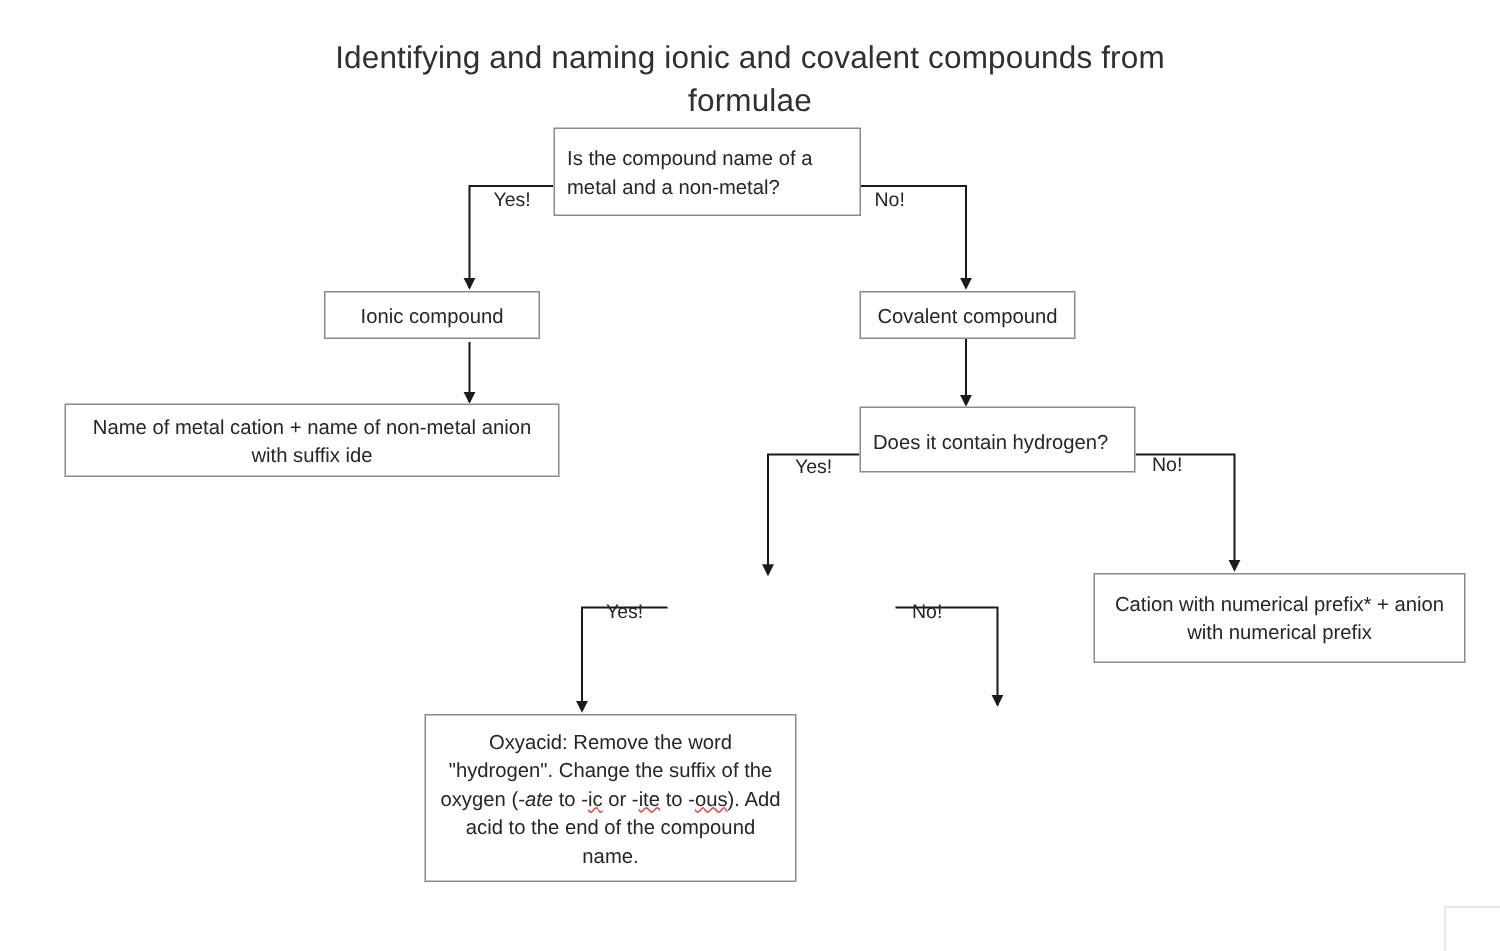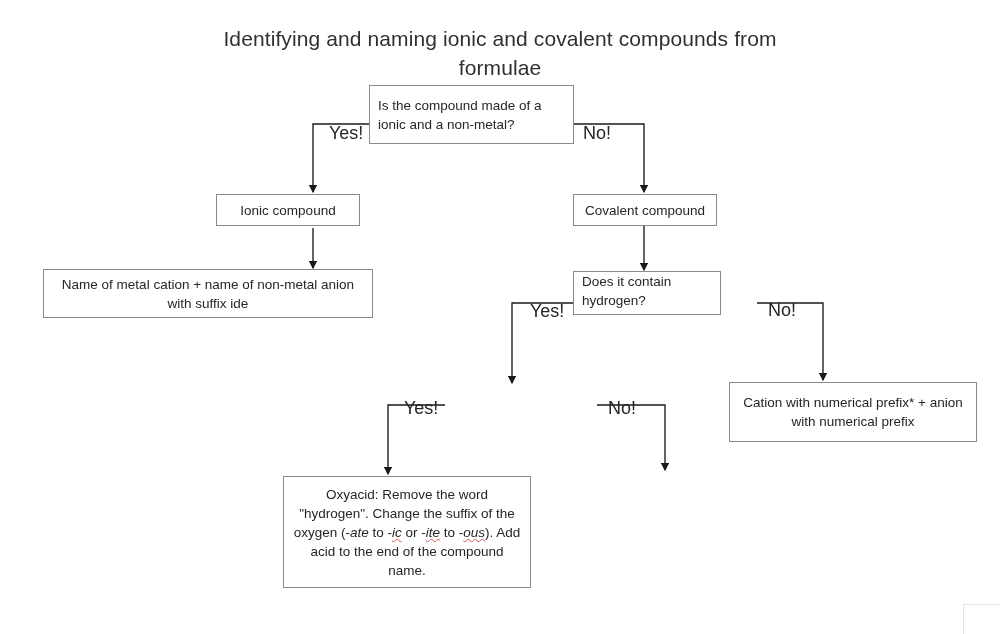--- a/index.html
+++ b/index.html
@@ -62,38 +62,37 @@
   .node.left-pad {
     justify-content: flex-start;
     text-align: left;
   }
   .node .inner {
     width: 100%;
   }
 
   .edge-label {
     position: absolute;
-    font-size: 18px;
+    font-size: 13px;
     line-height: 16px;
     color: #262626;
     white-space: nowrap;
   }
 
   .ghost-box {
     position: absolute;
     box-sizing: border-box;
     border: 1.2px solid #e3e3e3;
     border-right: none;
     border-bottom: none;
     background: #ffffff;
   }
 
   .it { font-style: italic; }
   .sp {
-    font-style: italic;
     text-decoration: underline;
     text-decoration-style: wavy;
     text-decoration-color: #e04b4b;
     text-decoration-thickness: 1px;
     text-underline-offset: 1px;
   }
 </style>
 </head>
 <body>
 
@@ -121,36 +120,36 @@
 
       <path d="M 757 303 L 823 303 L 823 380" marker-end="url(#arrow)"></path>
 
       <path d="M 445 405 L 388 405 L 388 474" marker-end="url(#arrow)"></path>
 
       <path d="M 597 405 L 665 405 L 665 470" marker-end="url(#arrow)"></path>
     </g>
   </svg>
 
   <div class="node left-pad" style="left:369px; top:85px; width:205px; height:59px;">
-    <span class="inner">Is the compound made of a ionic and a non-metal?</span>
+    <span class="inner">Is the compound name of a metal and a non-metal?</span>
   </div>
 
   <div class="node" style="left:216px; top:194px; width:144px; height:32px;align-items:center;">
     <span class="inner">Ionic compound</span>
   </div>
 
   <div class="node" style="left:573px; top:194px; width:144px; height:32px;">
     <span class="inner">Covalent compound</span>
   </div>
 
   <div class="node" style="left:21px; top:269px; width:330px; height:49px;margin-left:22px;">
     <span class="inner">Name of metal cation + name of non-metal anion with suffix ide</span>
   </div>
 
-  <div class="node left-pad" style="left:573px; top:271px; width:148px; height:44px; align-items:flex-end; padding-top:7px;">
+  <div class="node left-pad" style="left:573px; top:271px; width:184px; height:44px; align-items:center; padding-top:7px;">
     <span class="inner">Does it contain hydrogen?</span>
   </div>
 
 
   <div class="node" style="left:729px; top:382px; width:248px; height:60px;">
     <span class="inner">Cation with numerical prefix* + anion with numerical prefix</span>
   </div>
 
   <div class="node" style="left:283px; top:476px; width:248px; height:112px;">
     <span class="inner"><span>Oxyacid: Remove the word</span> <span>"hydrogen". Change the suffix of the</span> <span>oxygen (-</span><span class="it">ate</span><span> to -</span><span class="sp">ic</span><span> or -</span><span class="sp">ite</span><span> to -</span><span class="sp">ous</span><span>). Add</span> <span>acid to the end of the compound</span> <span>name.</span></span>

